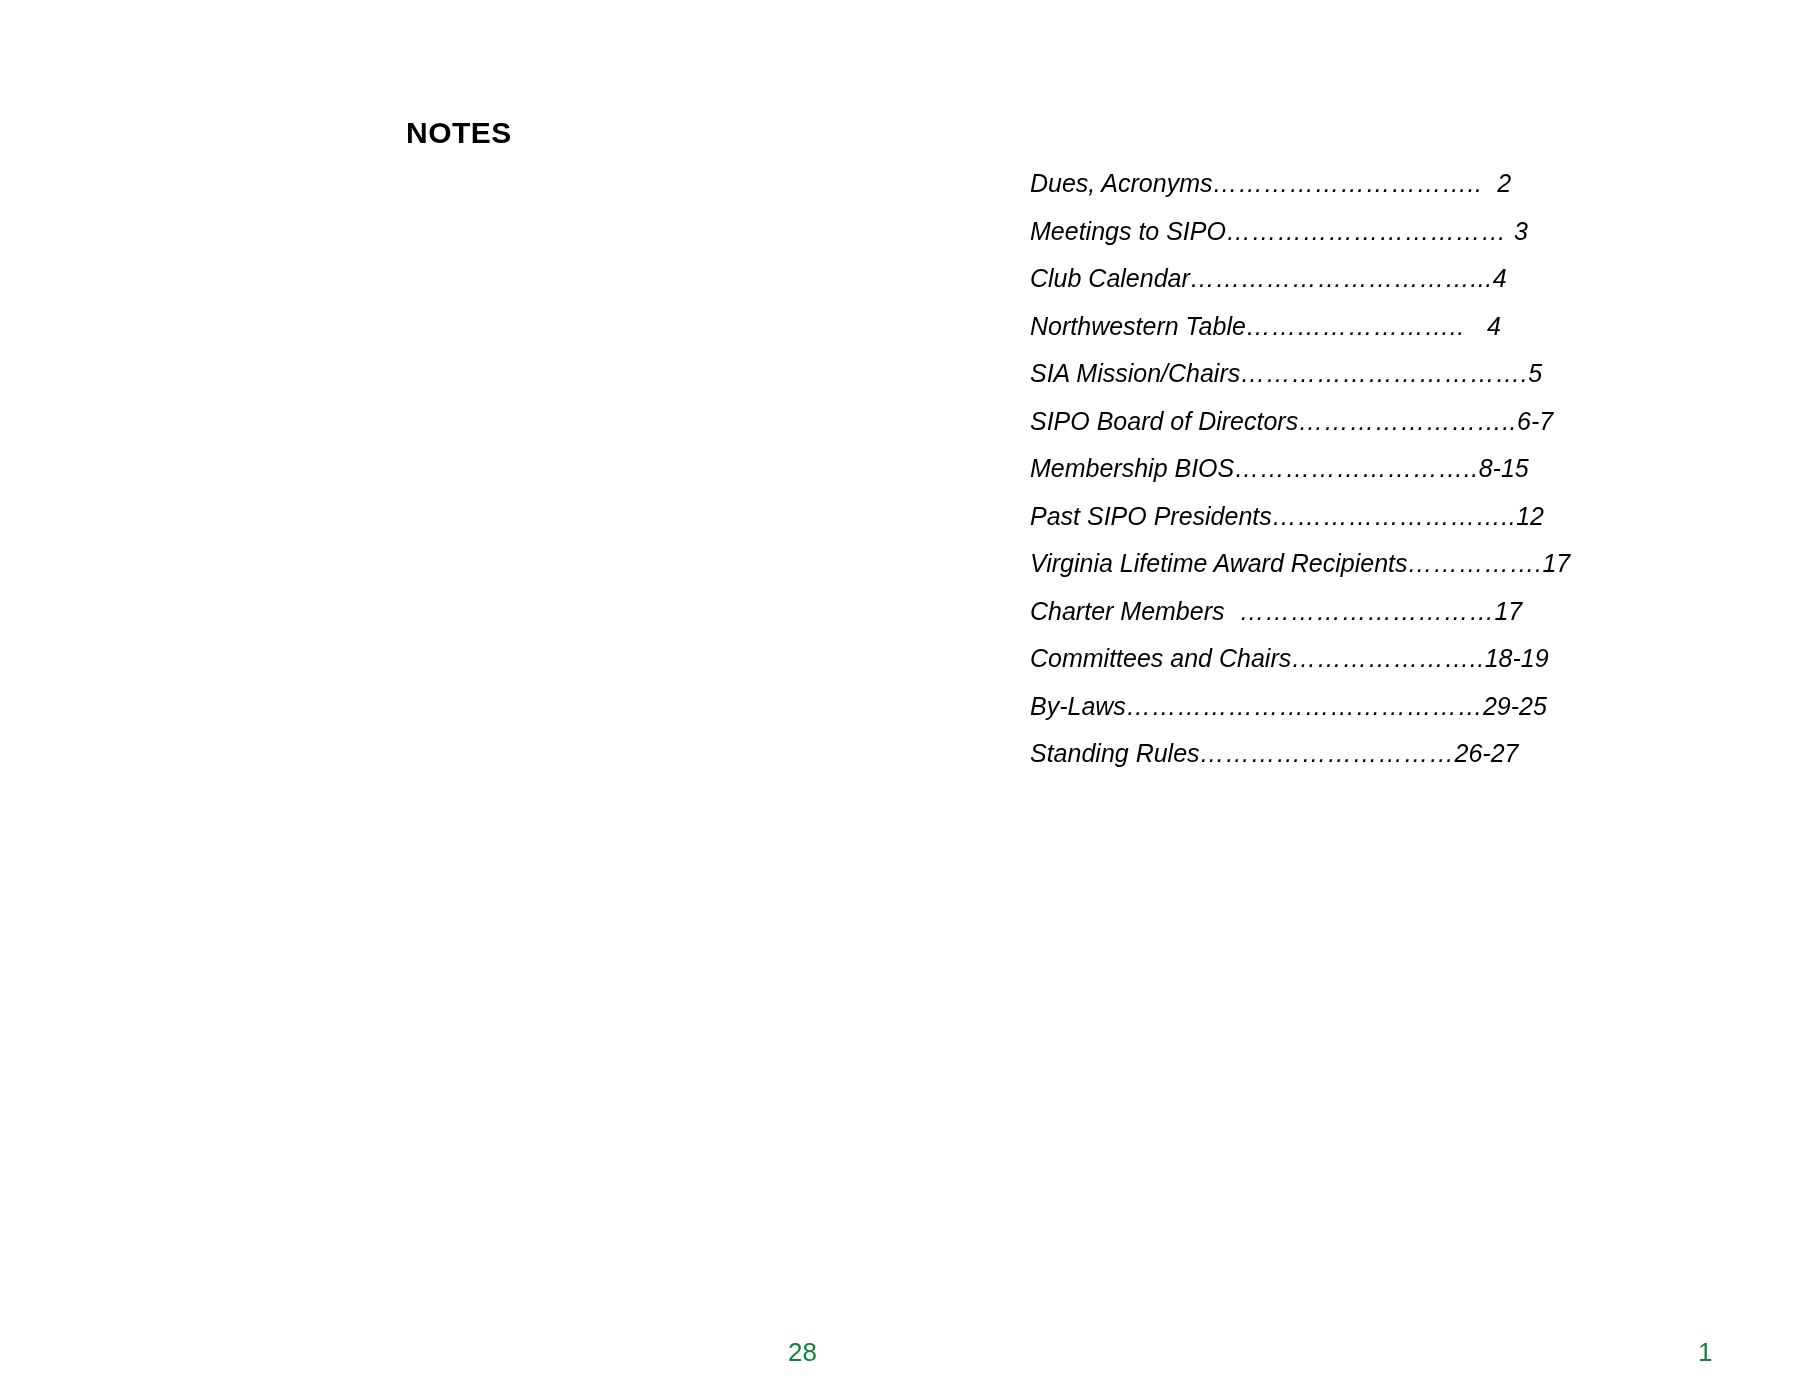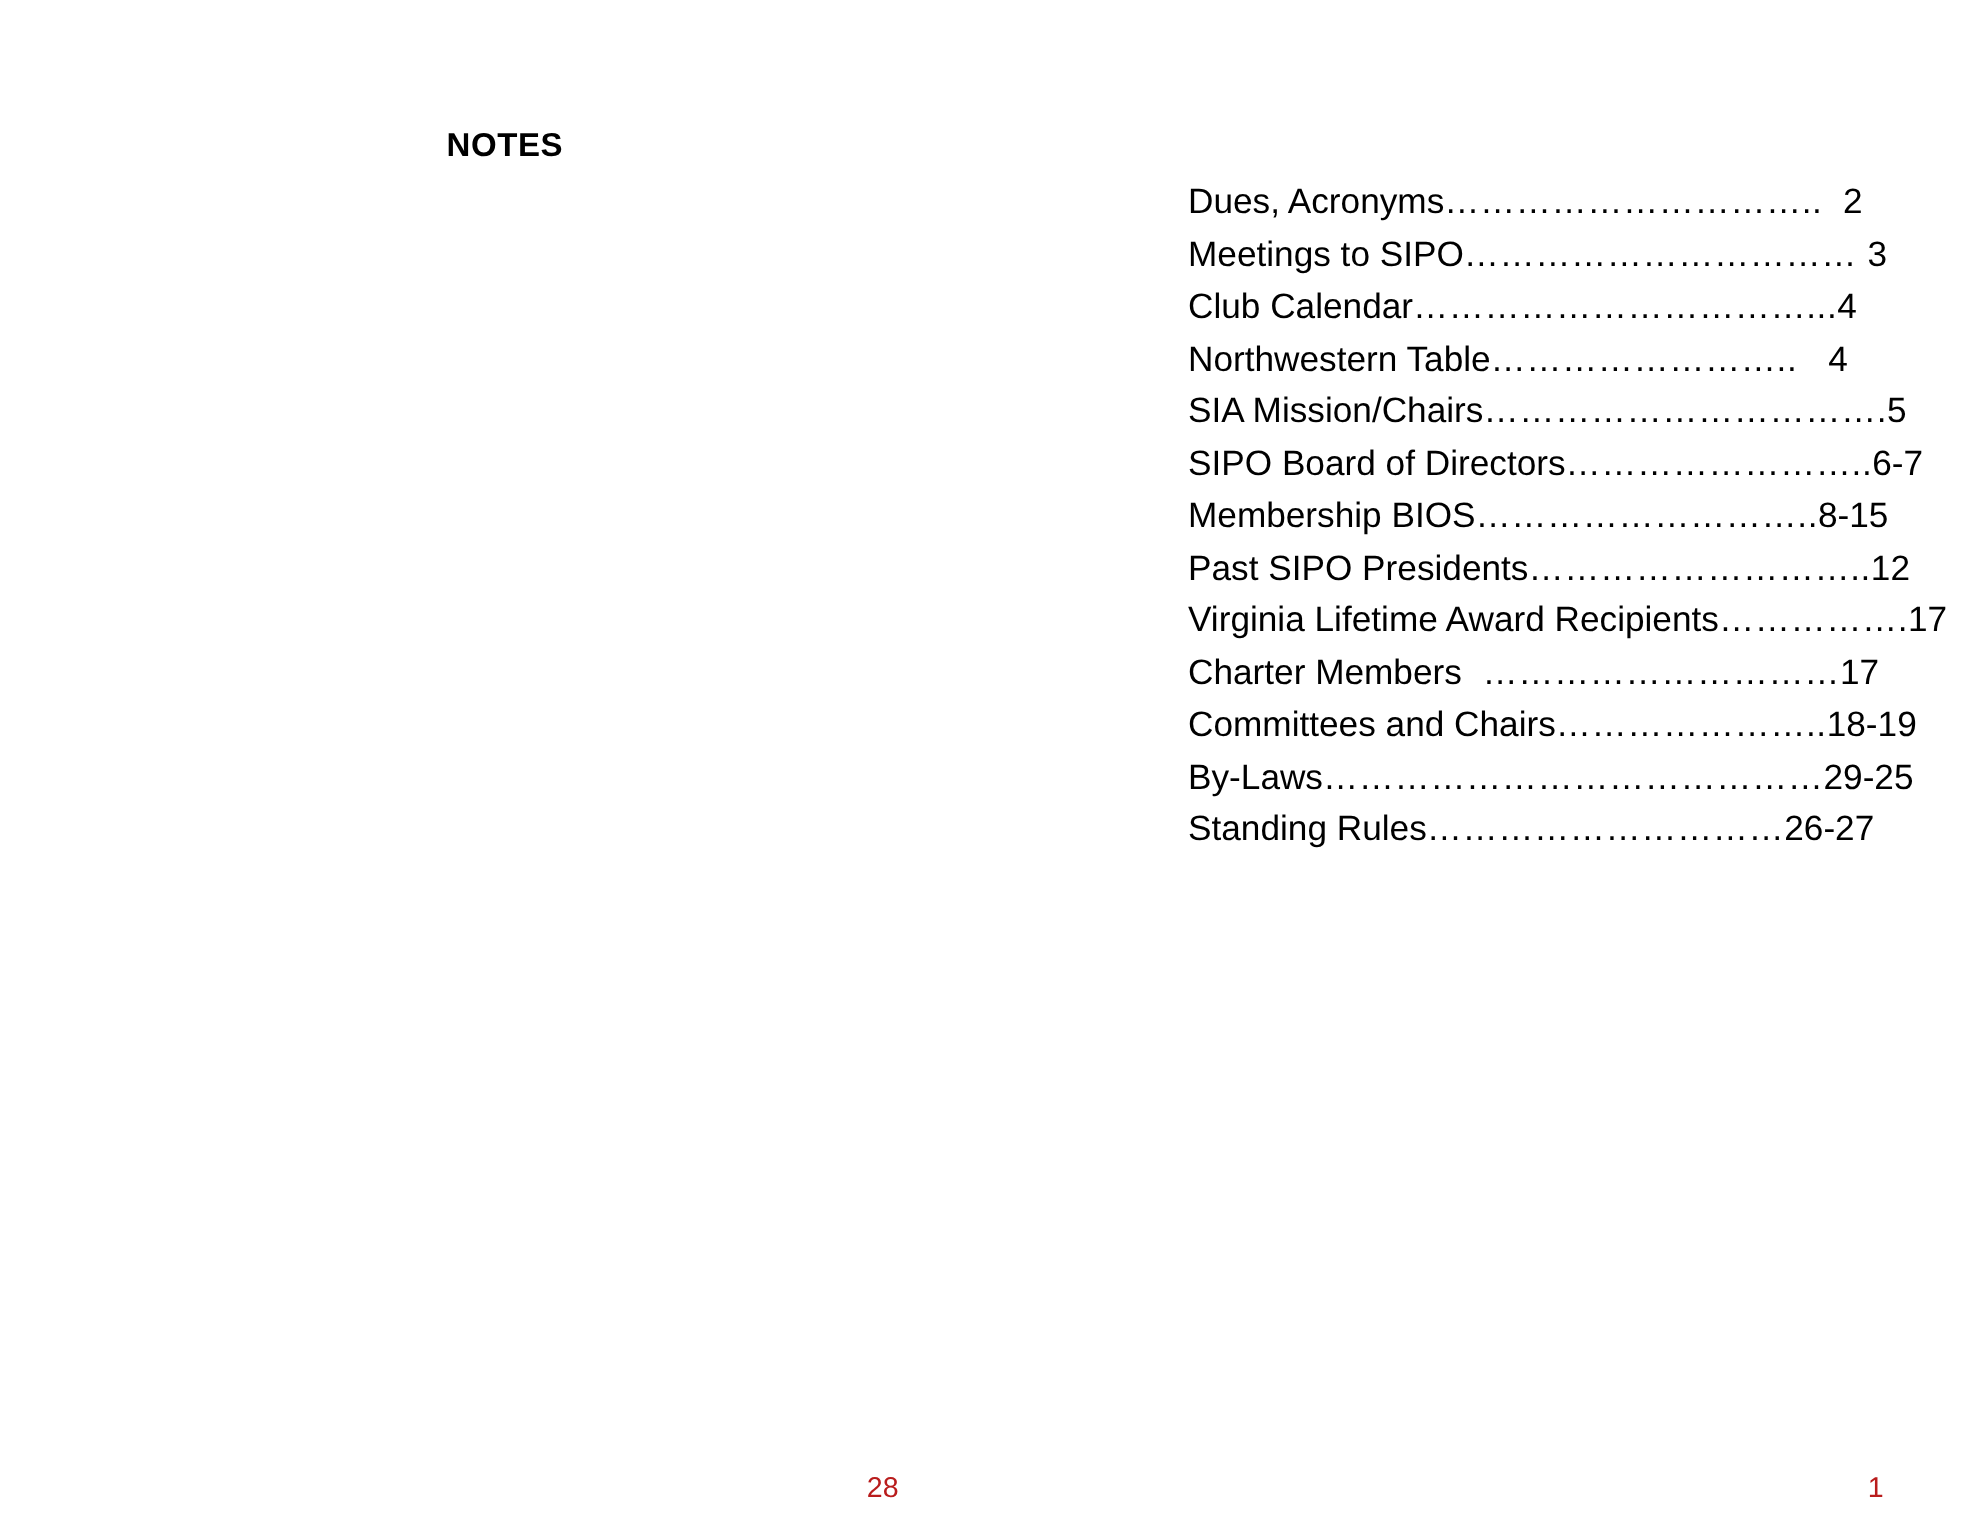--- a/index.html
+++ b/index.html
@@ -29,36 +29,37 @@
   .toc-title {
     position: absolute;
     left: 1222px;
     top: 84px;
     font-size: 36px;
     font-weight: 700;
   }
 
   .toc-list {
     position: absolute;
-    left: 1080px;
+    left: 1030px;
     top: 140px;
     width: 660px;
     margin: 0;
     padding: 0;
     list-style: none;
-    font-size: 32px;
+    font-size: 25px;
     line-height: 47.5px;
+    font-style: italic;
   }
   .toc-row { white-space: pre; }
   .toc-row .dots { letter-spacing: 0.5px; }
 
   .page-num {
     position: absolute;
     font-size: 26px;
-    color: #b91c1c;
+    color: #15803d;
   }
   .page-num-left  { left: 788px;  top: 1317px; }
   .page-num-right { left: 1698px; top: 1317px; }
 </style>
 </head>
 <body>
 
 <div class="spread">
 
   <div class="page page-left">

